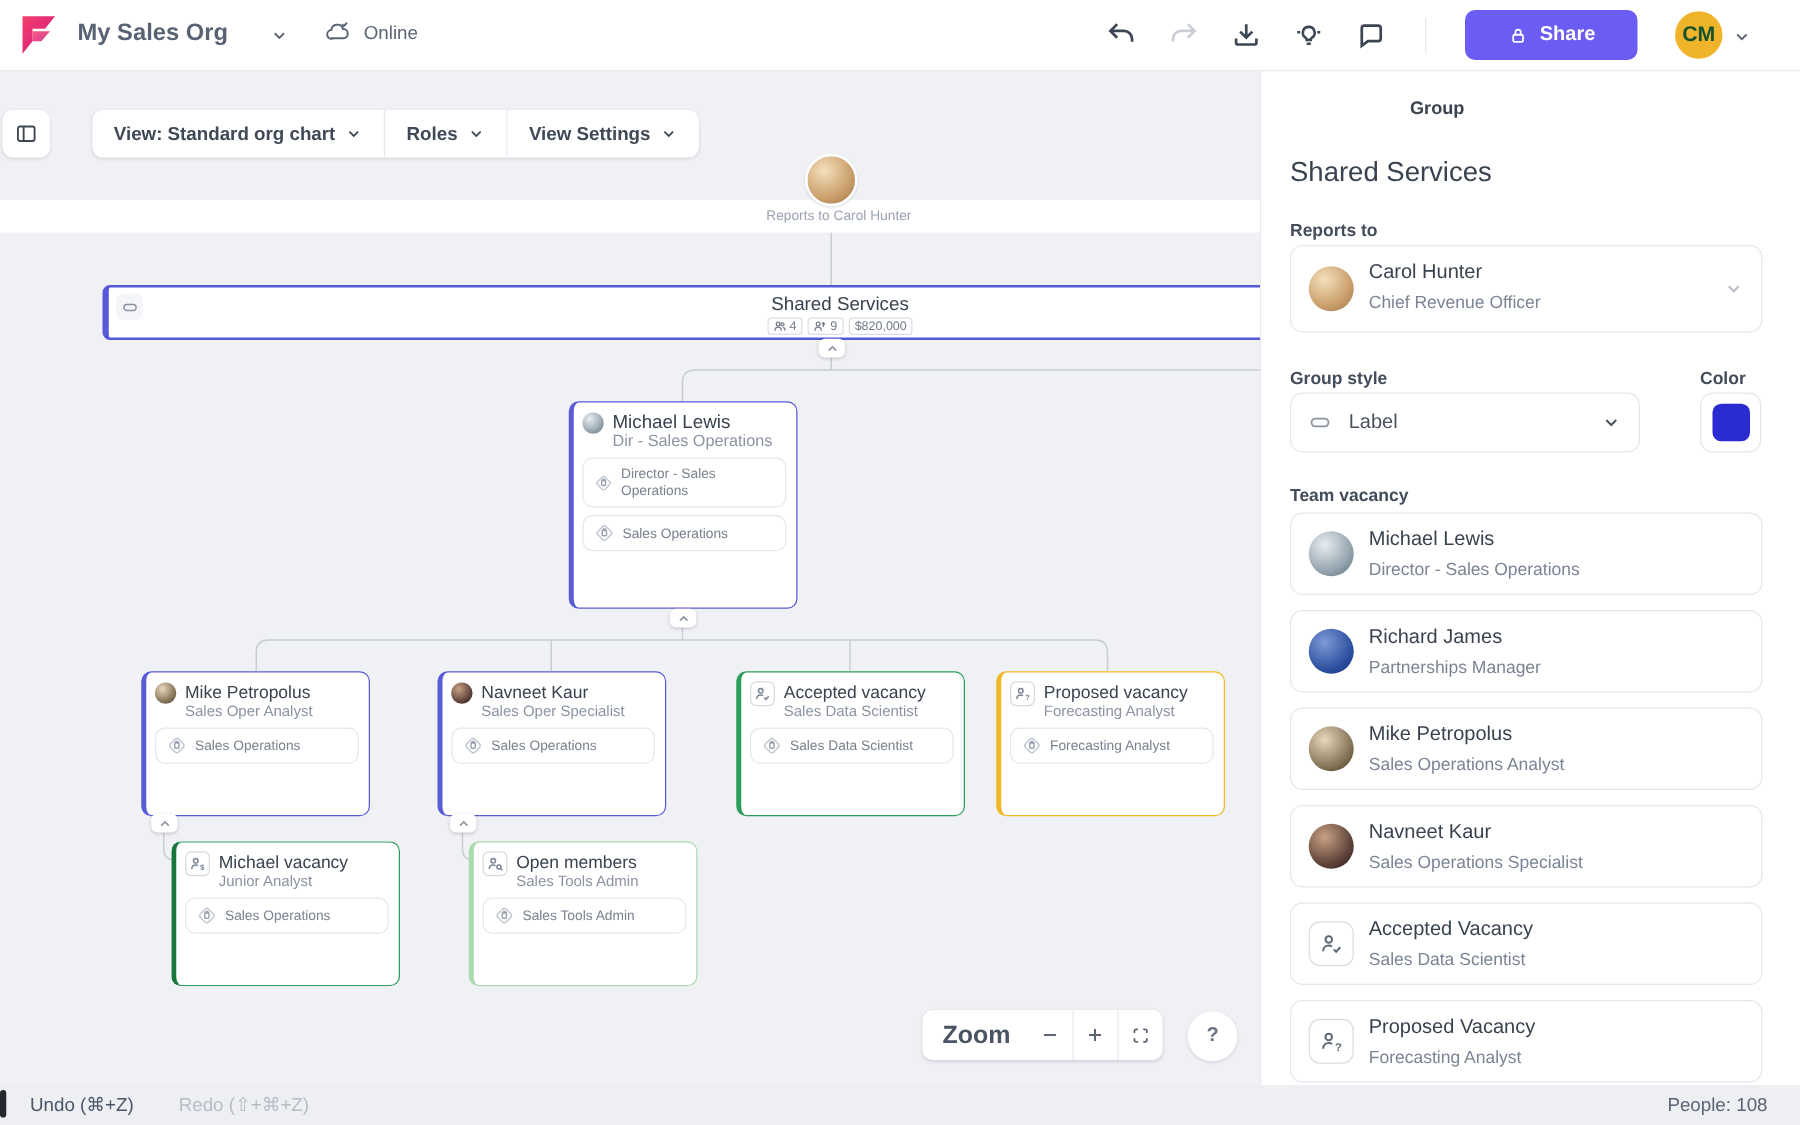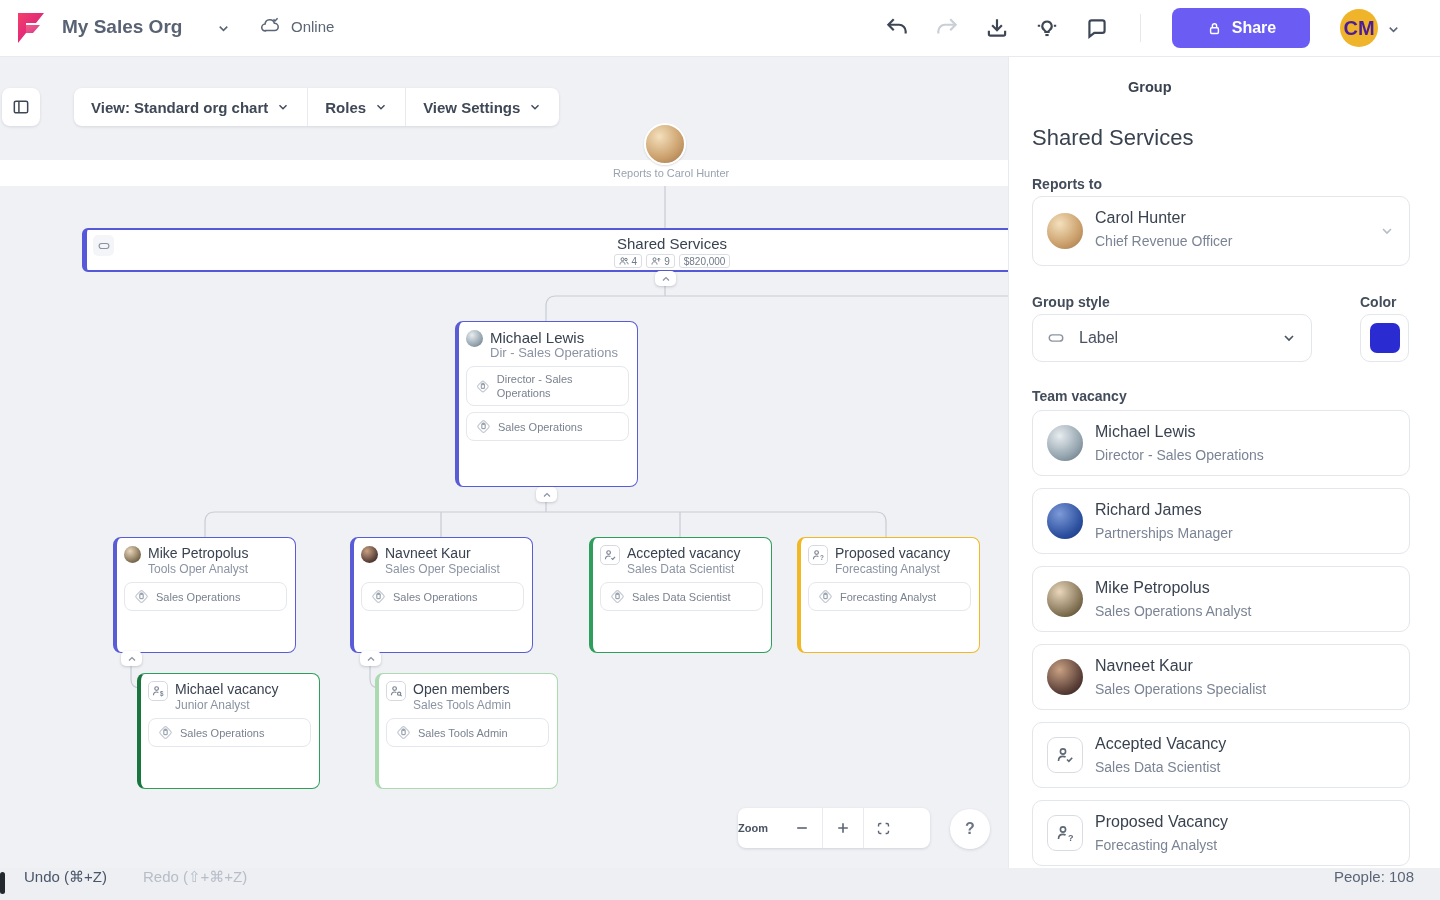--- a/index.html
+++ b/index.html
@@ -12,21 +12,21 @@
   .logo { position:absolute; left:16px; top:11px; width:32px; height:36px; }
   .org-name { position:absolute; left:62px; top:16px; font-size:19px; font-weight:700; color:#596273; }
   .org-chev { position:absolute; left:216px; top:21px; }
   .online-wrap { position:absolute; left:258px; top:15px; display:flex; align-items:center; gap:9px; color:#5b6575; font-size:15px; }
   .tb-icon { position:absolute; top:15px; width:26px; height:26px; cursor:pointer; }
   .tb-divider { position:absolute; left:1140px; top:14px; width:1px; height:28px; background:#e4e7ec; }
   .share-btn { position:absolute; left:1172px; top:8px; width:138px; height:40px; border:none; border-radius:8px;
                color:#fff; font-size:16px; font-weight:700; display:flex; align-items:center; justify-content:center; gap:9px; cursor:pointer;
                font-family:"Liberation Sans",sans-serif; }
   .avatar-cm { position:absolute; left:1340px; top:9px; width:38px; height:38px; border-radius:50%;
-               color:#4c1d95; font-size:20px; font-weight:700; display:flex; align-items:center; justify-content:center; cursor:pointer; }
+               color:#14532d; font-size:17px; font-weight:700; display:flex; align-items:center; justify-content:center; cursor:pointer; }
   .avatar-chev { position:absolute; left:1386px; top:22px; }
 
   
   .canvas { position:absolute; left:0; top:57px; width:1008px; height:811px; background:#f0f1f5; overflow:hidden; }
   .connectors { position:absolute; left:0; top:0; z-index:1; }
 
   .sidebar-toggle { position:absolute; left:2px; top:31px; width:38px; height:38px; background:#fff; border-radius:8px;
                     box-shadow:0 1px 3px rgba(35,42,60,.12); display:flex; align-items:center; justify-content:center; cursor:pointer; z-index:10; }
   .toolbar { position:absolute; left:74px; top:31px; height:38px; background:#fff; border-radius:8px;
              box-shadow:0 1px 3px rgba(35,42,60,.12); display:flex; align-items:stretch; z-index:10; }
@@ -74,21 +74,21 @@
 
   .av-michael { background:radial-gradient(circle at 35% 30%,#e8edf0,#90a0ab 65%,#5d6c77); }
   .av-mike    { background:radial-gradient(circle at 35% 30%,#e9d6bb,#7a6a4c 70%,#3a3423); }
   .av-navneet { background:radial-gradient(circle at 35% 30%,#c9a183,#5b4038 65%,#241818); }
   .av-richard { background:radial-gradient(circle at 35% 30%,#7d9ad8,#2b4f9e 65%,#16307a); }
   .av-carol-sm{ background:radial-gradient(circle at 35% 30%,#f4e0bd,#cba06c 60%,#9c744a); }
 
   
   .zoombar { position:absolute; left:738px; top:751px; width:192px; height:40px; background:#fff; border-radius:8px;
              box-shadow:0 1px 3px rgba(35,42,60,.15); display:flex; align-items:stretch; z-index:10; }
-  .zoombar .z-label { display:flex; align-items:center; padding:0 14px 0 0; font-size:11px; font-weight:600; color:#4a5362; }
+  .zoombar .z-label { display:flex; align-items:center; padding:0 14px 0 16px; font-size:20px; font-weight:600; color:#4a5362; }
   .zoombar .z-btn { display:flex; align-items:center; justify-content:center; width:40px; font-size:19px; color:#5b6575; cursor:pointer; }
   .zoombar .z-sep { width:1px; background:#e8eaef; }
   .help-btn { position:absolute; left:950px; top:752px; width:40px; height:40px; border-radius:50%; background:#fff;
               box-shadow:0 1px 3px rgba(35,42,60,.15); display:flex; align-items:center; justify-content:center;
               font-size:16px; font-weight:700; color:#6b7484; z-index:10; cursor:pointer; }
 
   
   .panel { position:absolute; left:1008px; top:57px; width:432px; height:811px; background:#fff;
            border-left:1px solid #e8eaef; z-index:20; }
   .p-back { position:absolute; left:1024px; top:75px; width:22px; height:22px; cursor:pointer; }
@@ -107,21 +107,21 @@
   .p-card .pc-chev { position:absolute; right:14px; top:50%; transform:translateY(-50%); }
   .styleselect { position:absolute; left:1032px; top:314px; width:280px; height:48px; border:1px solid #e3e6ea; border-radius:10px;
                  background:#fff; display:flex; align-items:center; gap:14px; padding:0 14px; cursor:pointer; }
   .styleselect .ss-text { font-size:16px; color:#4a5260; flex:1; }
   .colorbox { position:absolute; left:1360px; top:314px; width:49px; height:48px; border:1px solid #e3e6ea; border-radius:10px;
               background:#fff; display:flex; align-items:center; justify-content:center; cursor:pointer; }
   .colorbox .swatch { width:30px; height:30px; border-radius:7px; }
 
   
   .bottombar { position:absolute; left:0; top:868px; width:1440px; height:32px; background:#edeff3; z-index:60;
-               display:flex; font-size:15px; }
+               display:flex; align-items:center; font-size:15px; }
   .bb-undo { margin-left:24px; color:#4a5568; cursor:pointer; }
   .bb-redo { margin-left:36px; color:#b7bdc7; cursor:pointer; }
   .bb-people { position:absolute; right:26px; color:#5b6575; }
   .scroll-nub { position:absolute; left:0px; top:872px; width:5px; height:22px; background:#23272e; border-radius:3px; z-index:61; }
 
   svg { display:block; }
 </style>
 </head>
 <body>
 
@@ -262,21 +262,21 @@
           </svg>
         <span>Sales Operations</span>
       </div>
     </div>
 
     <div class="node node-mike">
       <div class="nd-head">
         <span class="nd-avatar av-mike"></span>
         <span>
           <div class="nd-name">Mike Petropolus</div>
-          <div class="nd-sub">Tools Oper Analyst</div>
+          <div class="nd-sub">Sales Oper Analyst</div>
         </span>
       </div>
       <div class="chip">
         <svg width="17" height="17" viewBox="0 0 20 20" fill="none" stroke="#c2c8d2" stroke-width="1.4">
             <rect x="4.6" y="4.6" width="10.8" height="10.8" rx="2.4" transform="rotate(45 10 10)"></rect>
             <rect x="8" y="7" width="4" height="5.4" rx="0.8" stroke="#9aa3af"></rect>
             <rect x="9" y="6" width="2" height="1.6" rx="0.5" stroke="#9aa3af"></rect>
           </svg>
         <span>Sales Operations</span>
       </div>

